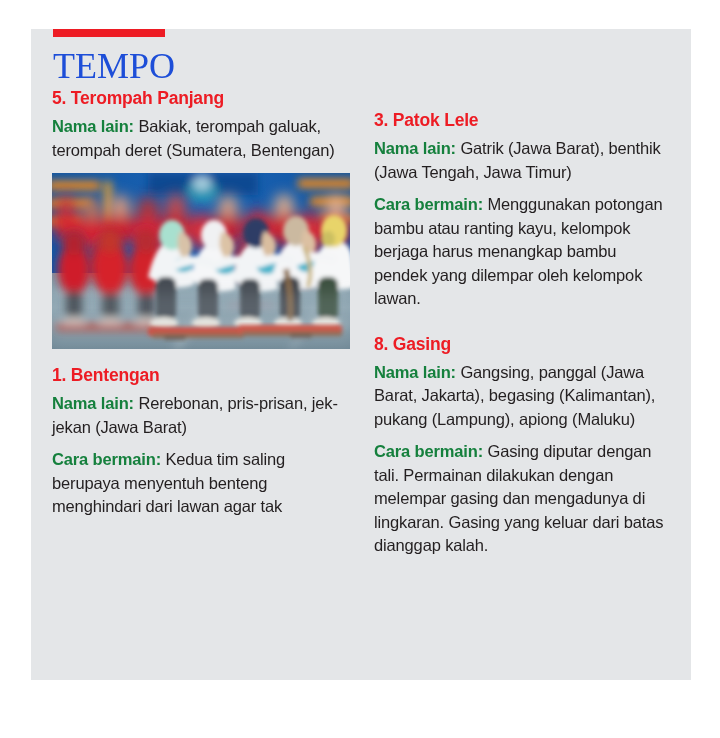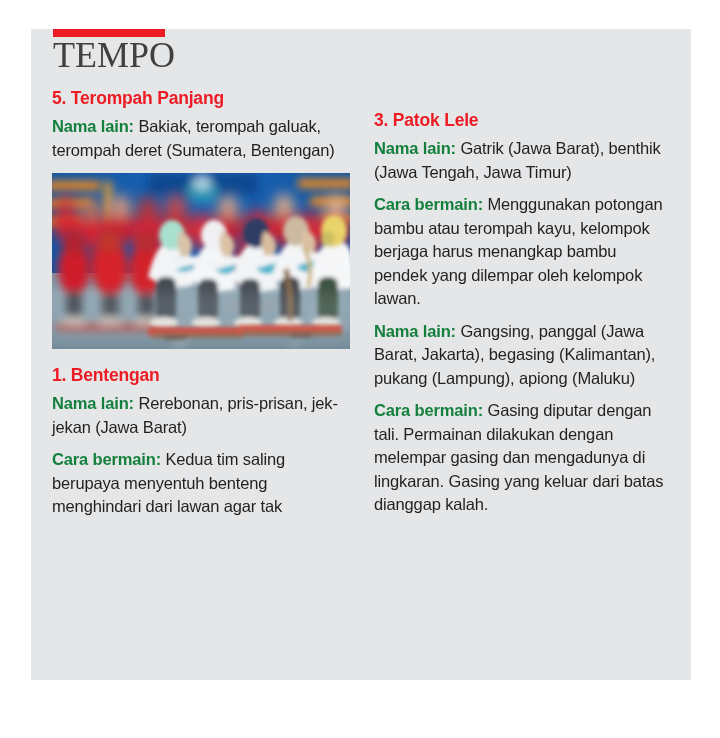--- a/index.html
+++ b/index.html
@@ -38,26 +38,26 @@
     left: 22px;
     top: 0px;
     width: 200px;
   }
   .brand-rule {
     width: 112px;
     height: 8px;
     background: #ed1c24;
   }
   .brand-word {
-    margin-top: 0;
+    margin-top: 11px;
     font-family: "Liberation Serif", "DejaVu Serif", serif;
     font-size: 36px;
     line-height: 36px;
     letter-spacing: 0px;
-    color: #404040;
+    color: #1d4ed8;
     font-weight: 400;
   }
 
   
   .col {
     position: absolute;
     top: 58px;
   }
   .col-left  { left: 21px;  width: 298px; }
   .col-right { left: 343px; width: 298px; }
@@ -283,22 +283,23 @@
 
     </div>
 
     <div class="col col-right">
 
 
       <h2 class="heading gap-before-heading">3. Patok Lele</h2>
 
       <p class="para"><span class="lbl">Nama lain:</span><span> Gatrik (Jawa Barat), benthik (Jawa Tengah, Jawa Timur)</span></p>
 
-      <p class="para"><span class="lbl">Cara bermain:</span><span> Menggunakan potongan bambu atau terompah kayu, kelompok berjaga harus menangkap bambu pendek yang dilempar oleh kelompok lawan.</span></p>
-
+      <p class="para"><span class="lbl">Cara bermain:</span><span> Menggunakan potongan bambu atau ranting kayu, kelompok berjaga harus menangkap bambu pendek yang dilempar oleh kelompok lawan.</span></p>
+
+      <h2 class="heading gap-before-heading">8. Gasing</h2>
 
       <p class="para"><span class="lbl">Nama lain:</span><span> Gangsing, panggal (Jawa Barat, Jakarta), begasing (Kalimantan), pukang (Lampung), apiong (Maluku)</span></p>
 
       <p class="para"><span class="lbl">Cara bermain:</span><span> Gasing diputar dengan tali. Permainan dilakukan dengan melempar gasing dan mengadunya di lingkaran. Gasing yang keluar dari batas dianggap kalah.</span></p>
 
     </div>
 
   </div>
 </div>
 

